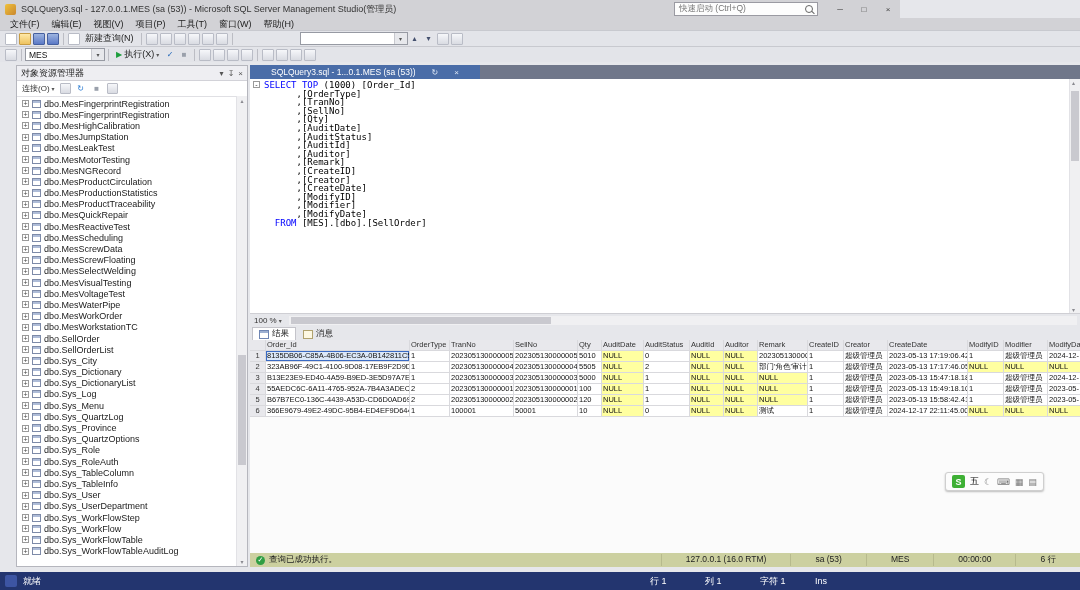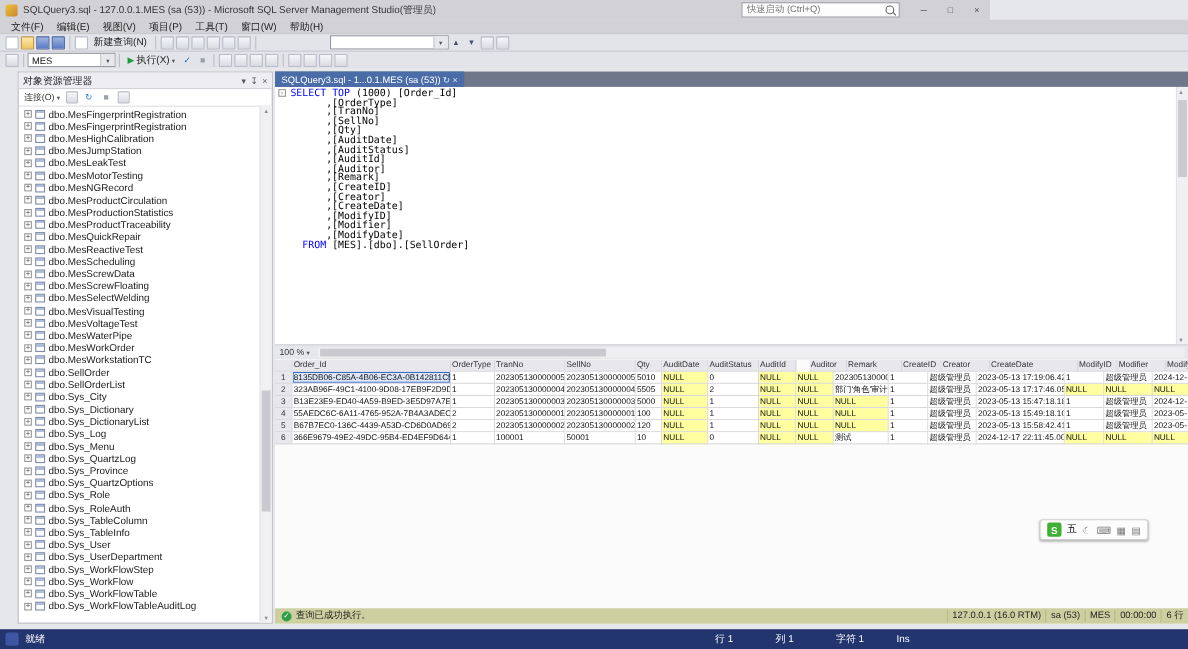--- a/index.html
+++ b/index.html
@@ -61,21 +61,21 @@
   .vscroll{position:absolute;right:0;top:0;bottom:0;width:10px;background:#f0f0f2;border-left:1px solid #e2e2e6;}
   .vscroll .arr{position:absolute;left:0;width:10px;height:9px;display:flex;align-items:center;justify-content:center;
                 color:#8a8a90;font-size:6px;}
   .vscroll .arr.up{top:0;} .vscroll .arr.dn{bottom:0;}
   .vthumb{position:absolute;left:1px;width:8px;background:#c9c9cf;}
   
   .edregion{position:absolute;left:250px;top:65px;width:830px;height:502px;background:#fff;
             display:flex;flex-direction:column;}
   .tabstrip{height:14px;background:#70778a;display:flex;align-items:stretch;flex:none;}
   .doc-tab{background:#4a6da8;color:#fff;font-size:8.5px;display:flex;align-items:center;
-           padding:0 6px;gap:2px;white-space:nowrap;}
+           padding:0 21px;gap:16px;white-space:nowrap;}
   .doc-tab .ticn{color:#dce6f5;font-size:8px;}
   .editor{height:232px;position:relative;flex:none;padding-top:2px;overflow:hidden;}
   .sql-line{white-space:pre;font-family:"DejaVu Sans Mono",monospace;font-size:9px;line-height:8.6px;
             padding-left:14px;position:relative;color:#000;}
   .kw{color:#0000ff;} .pl{color:#000;}
   .collapse{position:absolute;left:3px;top:0;width:7px;height:7px;border:1px solid #9a9a9a;background:#fff;
             font-size:7px;line-height:5px;display:flex;align-items:center;justify-content:center;
             color:#333;font-family:"Liberation Sans",sans-serif;box-sizing:border-box;}
   .ed-vscroll{position:absolute;right:0;top:0;bottom:0;width:10px;background:#f0f0f2;border-left:1px solid #e2e2e6;}
   .ed-bottom{height:13px;background:#e6e7eb;border-top:1px solid #cfcfd4;display:flex;align-items:center;
@@ -106,21 +106,21 @@
        box-shadow:0 1px 2px rgba(0,0,0,.25);z-index:5;}
   .ime-logo{width:13px;height:13px;background:#3eb035;color:#fff;border-radius:2px;display:flex;
             align-items:center;justify-content:center;font-weight:bold;font-size:9px;}
   .ime-ic{color:#777;font-size:9px;}
   
   .querystatus{height:14px;background:#ccd0a0;display:flex;align-items:center;font-size:8.5px;
                color:#1e1e1e;padding-left:6px;flex:none;}
   .qs-check{width:9px;height:9px;border-radius:50%;background:#2f9e44;color:#fff;font-size:7px;
             display:flex;align-items:center;justify-content:center;margin-right:4px;flex:none;}
   .qs-right{margin-left:auto;display:flex;}
-  .qs-item{padding:0 4px;border-left:1px solid #b7ba8d;white-space:nowrap;}
+  .qs-item{padding:0 24px;border-left:1px solid #b7ba8d;white-space:nowrap;}
   
   .statusbar{position:absolute;left:0;bottom:0;width:1080px;height:18px;background:#23356f;color:#fff;
              display:flex;align-items:center;font-size:9px;}
   .sb-icon{width:12px;height:12px;background:#3d55a3;border-radius:2px;margin:0 6px 0 5px;flex:none;}
   .sb-spacer{flex:1;}
   .sb-item{width:55px;white-space:nowrap;}
   .sb-tail{width:210px;flex:none;}
 </style>
 </head>
 <body>
@@ -475,32 +475,42 @@
     <div class="zoomctl">
       <span>100 %</span>
       <span style="font-size:6px;color:#555;">▾</span>
     </div>
     <div class="hscroll">
       <div class="hthumb"></div>
     </div>
   </div>
 
   <div class="results">
+    <div class="rtabs">
+      <div class="rtab active">
+        <span class="ticon-grid"></span>
+        <span>结果</span>
+      </div>
+      <div class="rtab">
+        <span class="ticon-msg"></span>
+        <span>消息</span>
+      </div>
+    </div>
     <div class="grid">
       <div class="gridhead">
           <div class="gcell ghead rowhead" style="width: 16px;"></div>
           <div class="gcell ghead" style="width: 144px;">Order_Id</div>
           <div class="gcell ghead" style="width: 40px;">OrderType</div>
           <div class="gcell ghead" style="width: 64px;">TranNo</div>
           <div class="gcell ghead" style="width: 64px;">SellNo</div>
           <div class="gcell ghead" style="width: 24px;">Qty</div>
           <div class="gcell ghead" style="width: 42px;">AuditDate</div>
           <div class="gcell ghead" style="width: 46px;">AuditStatus</div>
           <div class="gcell ghead" style="width: 34px;">AuditId</div>
-          <div class="gcell ghead" style="width: 34px; margin-left: 12px;">Auditor</div>
+          <div class="gcell ghead" style="width: 34px;">Auditor</div>
           <div class="gcell ghead" style="width: 50px;">Remark</div>
           <div class="gcell ghead" style="width: 36px;">CreateID</div>
           <div class="gcell ghead" style="width: 44px;">Creator</div>
           <div class="gcell ghead" style="width: 80px;">CreateDate</div>
           <div class="gcell ghead" style="width: 36px;">ModifyID</div>
           <div class="gcell ghead" style="width: 44px;">Modifier</div>
           <div class="gcell ghead" style="width: 40px;">ModifyDate</div>
         </div>
       <div>
           <div class="grow">

